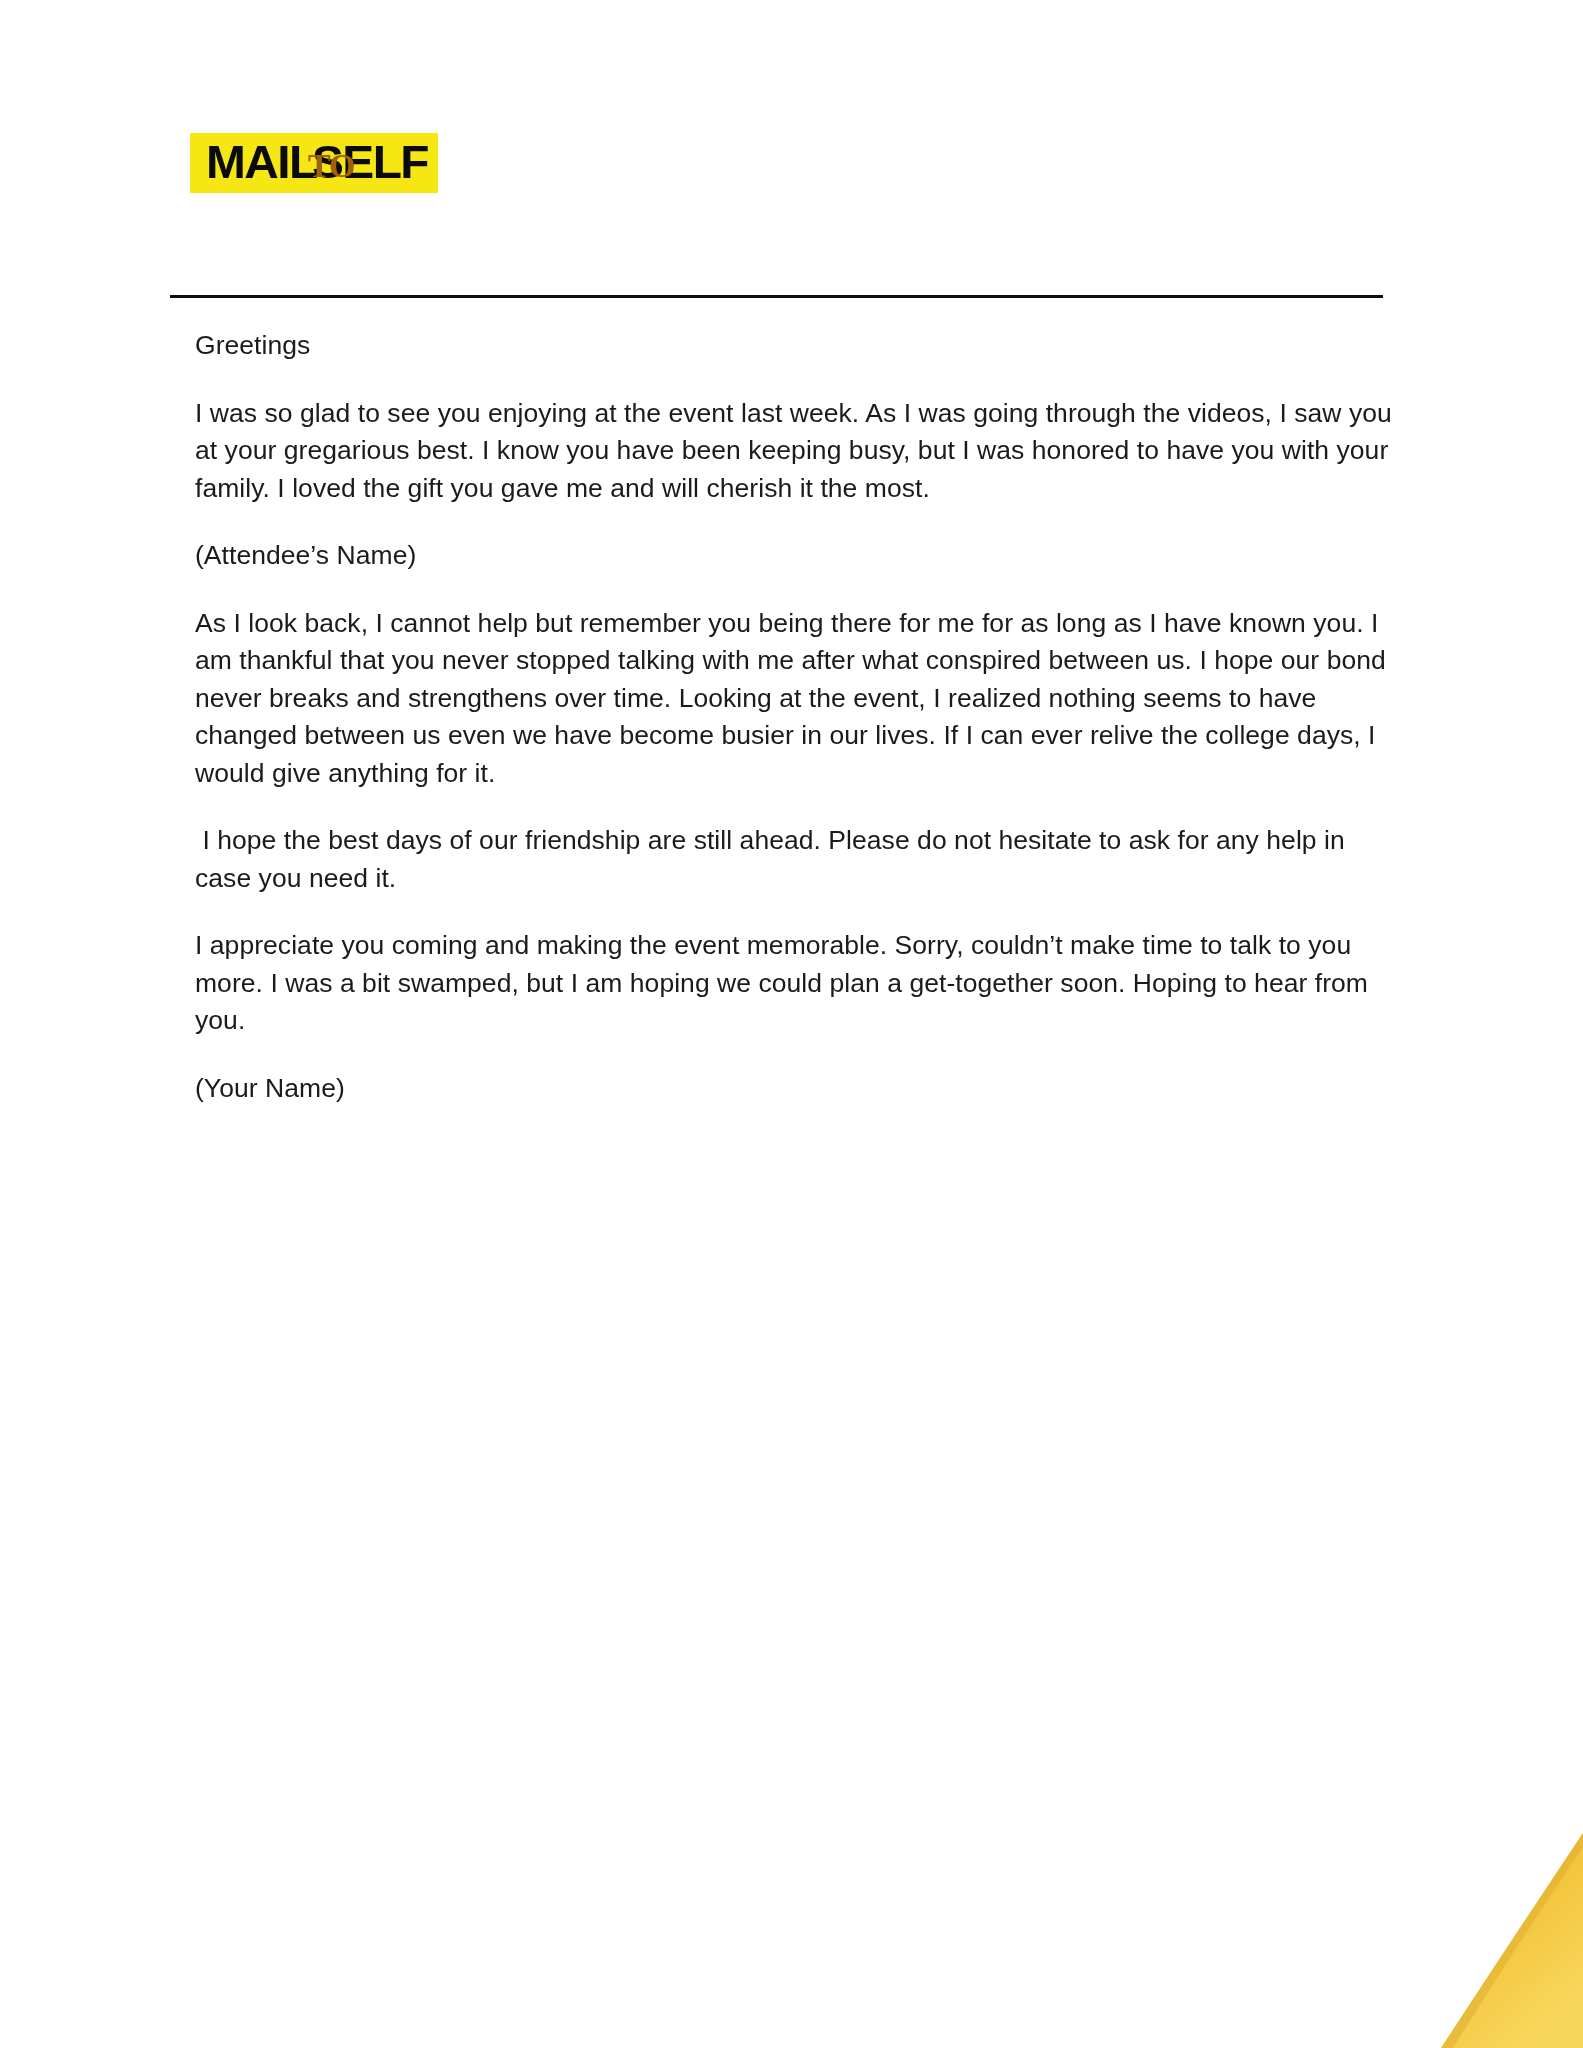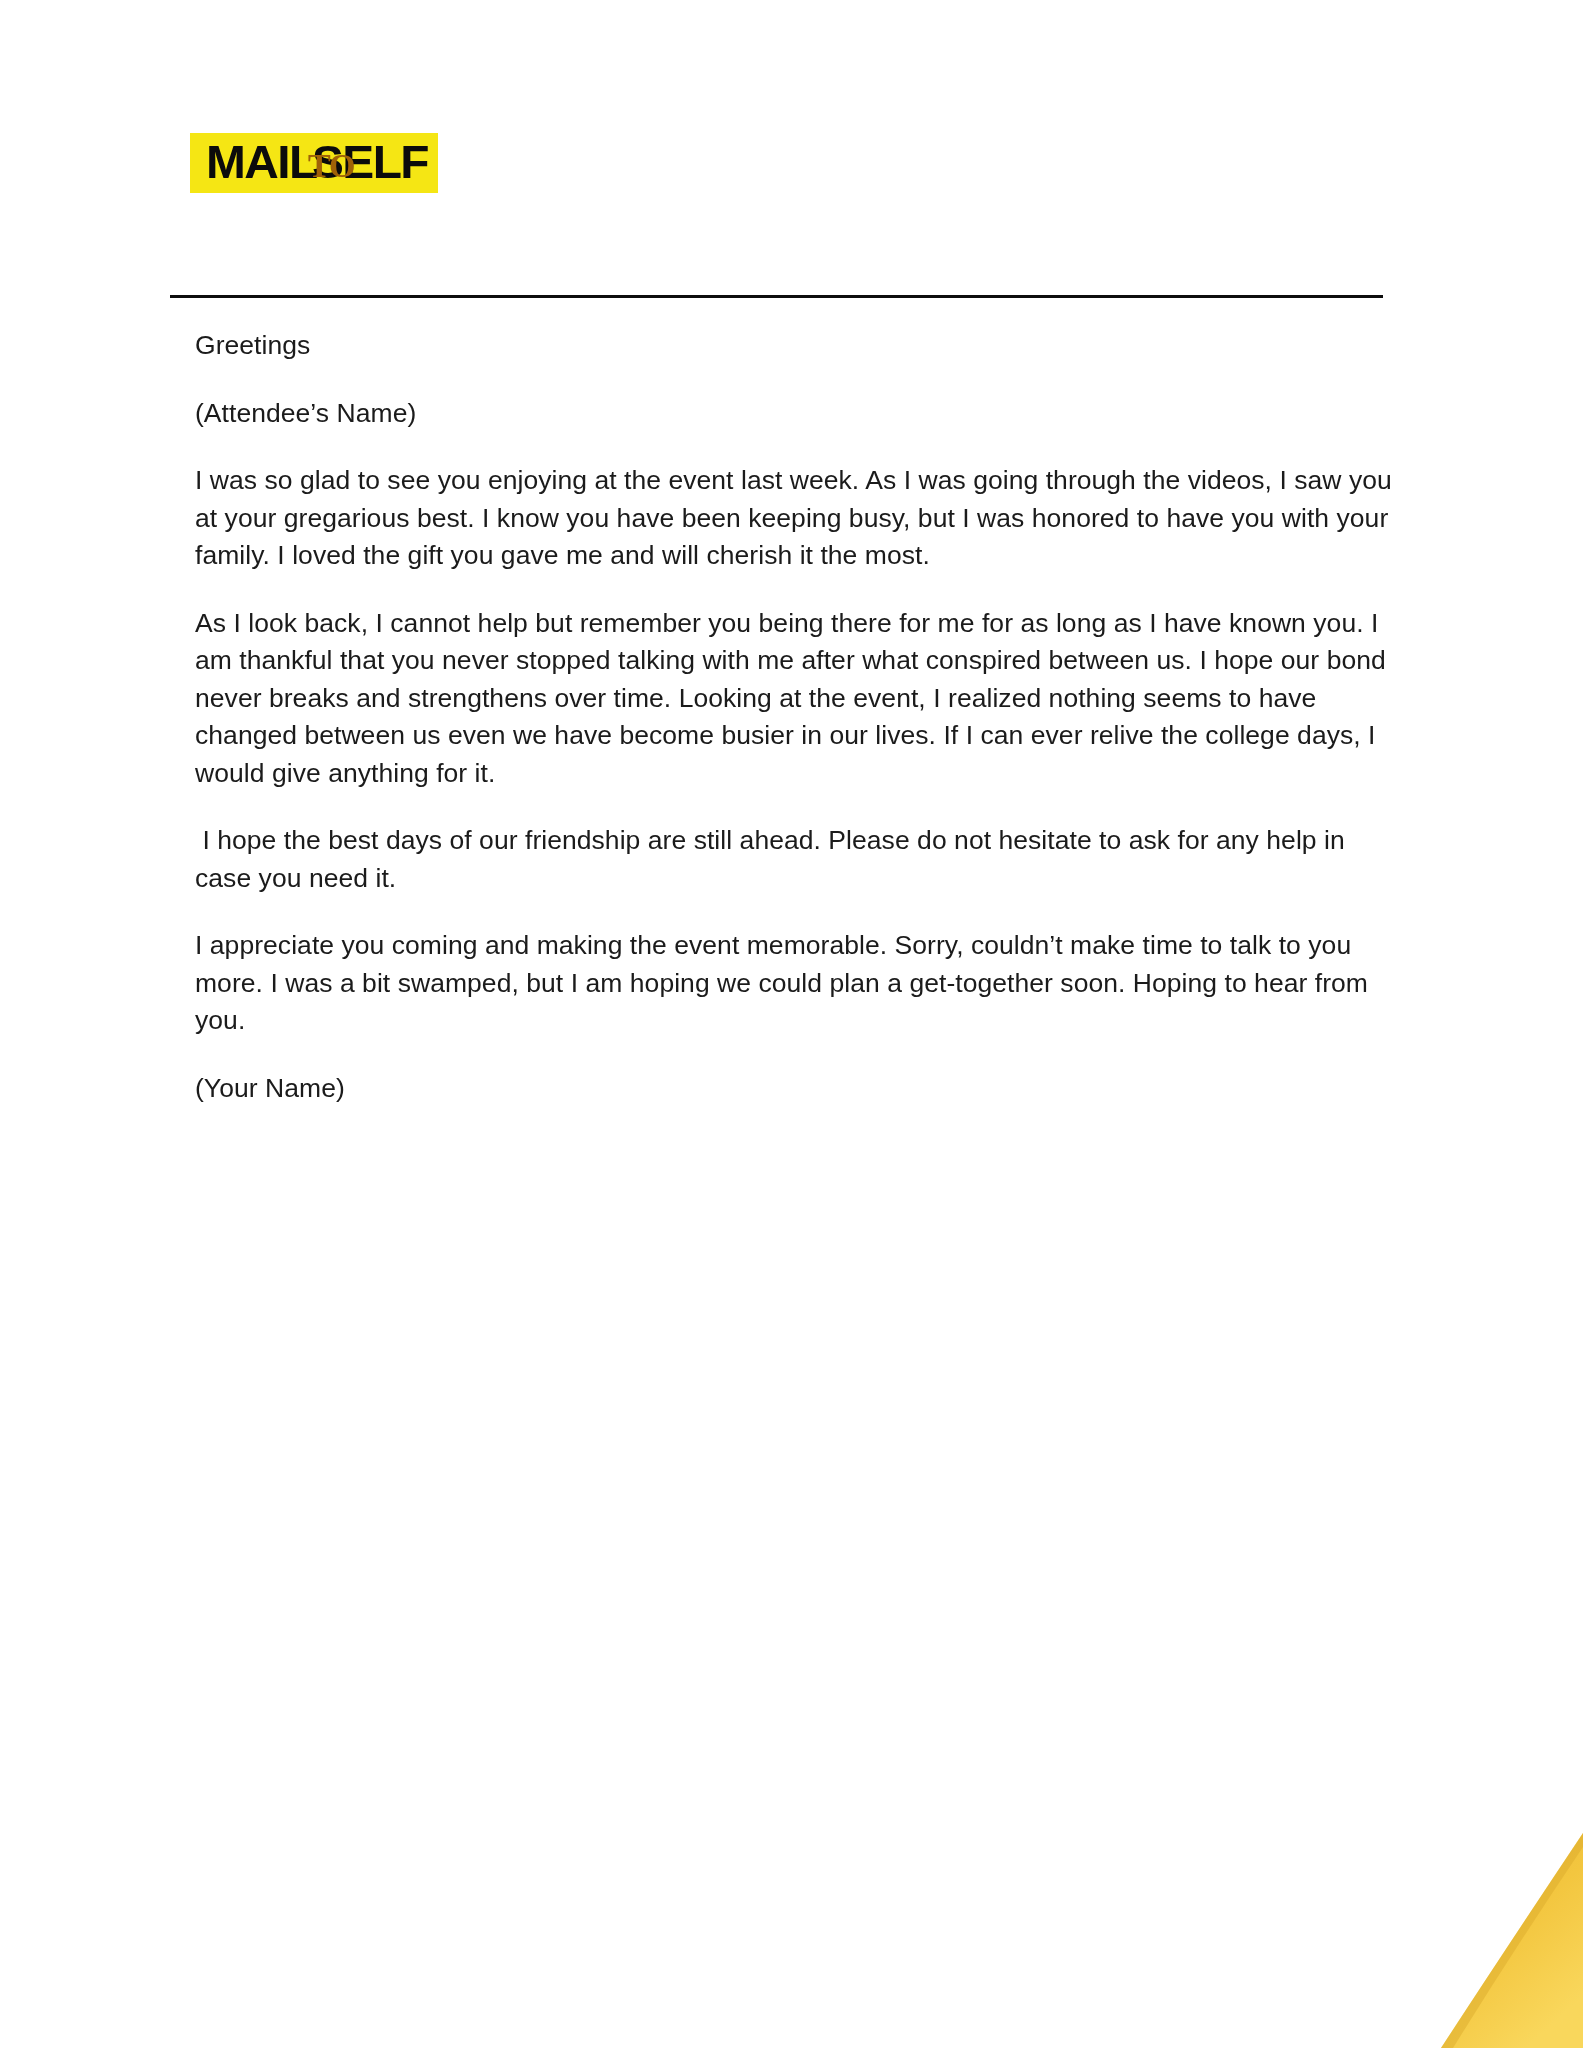--- a/index.html
+++ b/index.html
@@ -111,22 +111,22 @@
     <div class="logo-badge">
       <span class="logo-text logo-word-mail">MAIL</span><span class="logo-text logo-word-self">SELF</span>
       <span class="logo-to">TO</span>
     </div>
   </div>
 
   <div class="divider"></div>
 
   <div class="letter-body">
     <p class="para">Greetings</p>
+    <p class="para">I was so glad to see you enjoying at the event last week. As I was going through the videos, I saw you at your gregarious best. I know you have been keeping busy, but I was honored to have you with your family. I loved the gift you gave me and will cherish it the most.</p>
     <p class="para salutation">(Attendee’s Name)</p>
-    <p class="para">I was so glad to see you enjoying at the event last week. As I was going through the videos, I saw you at your gregarious best. I know you have been keeping busy, but I was honored to have you with your family. I loved the gift you gave me and will cherish it the most.</p>
     <p class="para">As I look back, I cannot help but remember you being there for me for as long as I have known you. I am thankful that you never stopped talking with me after what conspired between us. I hope our bond never breaks and strengthens over time. Looking at the event, I realized nothing seems to have changed between us even we have become busier in our lives. If I can ever relive the college days, I would give anything for it.</p>
     <p class="para"> I hope the best days of our friendship are still ahead. Please do not hesitate to ask for any help in case you need it.</p>
     <p class="para">I appreciate you coming and making the event memorable. Sorry, couldn’t make time to talk to you more. I was a bit swamped, but I am hoping we could plan a get-together soon. Hoping to hear from you.</p>
     <p class="para last">(Your Name)</p>
   </div>
 
   <svg class="corner-decor" viewBox="0 0 150 215" preserveAspectRatio="none">
     <defs>
       <linearGradient id="cornerGrad" x1="0" y1="0" x2="0.6" y2="1">
         <stop offset="0%" stop-color="#e8b832"></stop>

